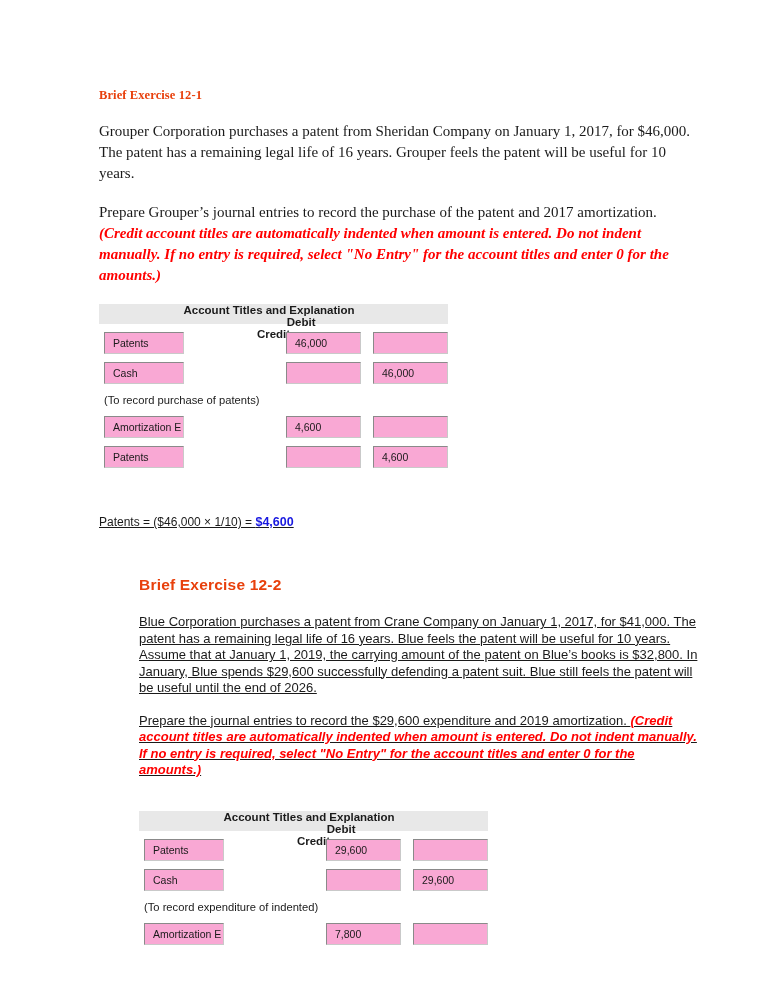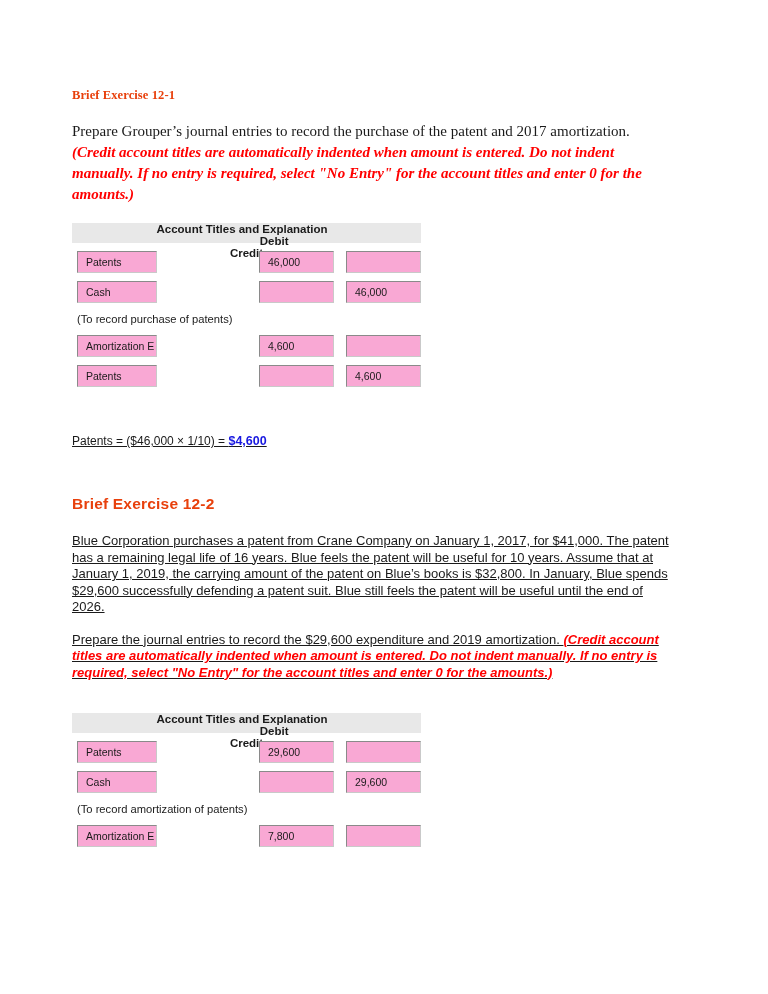--- a/index.html
+++ b/index.html
@@ -17,28 +17,28 @@
   }
   .page {
     position: absolute;
     left: 0; top: 0;
     width: 768px;
     height: 994px;
     background: #fff;
   }
   .content {
     position: absolute;
-    left: 72px;
+    left: 99px;
     top: 88px;
     width: 600px;
   }
 
   
   .sec-serif { font-family: "Liberation Serif", serif; }
-  .sec-sans  { font-family: "Liberation Sans", sans-serif; }
+  .sec-sans  { font-family: "Liberation Sans", sans-serif; margin-left: 40px; }
 
   .heading-serif {
     font-family: "Liberation Serif", serif;
     font-weight: bold;
     font-size: 12.5px;
     color: #E8400C;
     margin: 0 0 18px 0;
     letter-spacing: 0.1px;
   }
   .heading-sans {
@@ -171,20 +171,21 @@
 </head>
 <body>
 
 <div class="page">
   <div class="content">
 
     <div class="sec-serif">
 
       <div class="heading-serif">Brief Exercise 12-1</div>
 
+      <p class="body-serif">Grouper Corporation purchases a patent from Sheridan Company on January 1, 2017, for $46,000. The patent has a remaining legal life of 16 years. Grouper feels the patent will be useful for 10 years.</p>
 
       <p class="body-serif"><span>Prepare Grouper’s journal entries to record the purchase of the patent and 2017 amortization. </span><span class="red-note-serif">(Credit account titles are automatically indented when amount is entered. Do not indent manually. If no entry is required, select "No Entry" for the account titles and enter 0 for the amounts.)</span></p>
 
       <div class="jtable">
 
         <div class="jhead">
           <div class="h-acct">Account Titles and Explanation</div>
           <div class="h-debit">Debit</div>
           <div class="h-credit">Credit</div>
         </div>
@@ -283,21 +284,21 @@
             <div class="ibox acct">Cash</div>
           </div>
           <div class="cell-debit">
             <div class="ibox amt dr"></div>
           </div>
           <div class="cell-credit">
             <div class="ibox amt cr">29,600</div>
           </div>
         </div>
 
-        <div class="jcaption">(To record amortization of patents)</div>
+        <div class="jcaption">(To record expenditure of indented)</div>
 
         <div class="jrow">
           <div class="cell-acct">
             <div class="ibox acct">Amortization E</div>
           </div>
           <div class="cell-debit">
             <div class="ibox amt dr">7,800</div>
           </div>
           <div class="cell-credit">
             <div class="ibox amt cr"></div>

